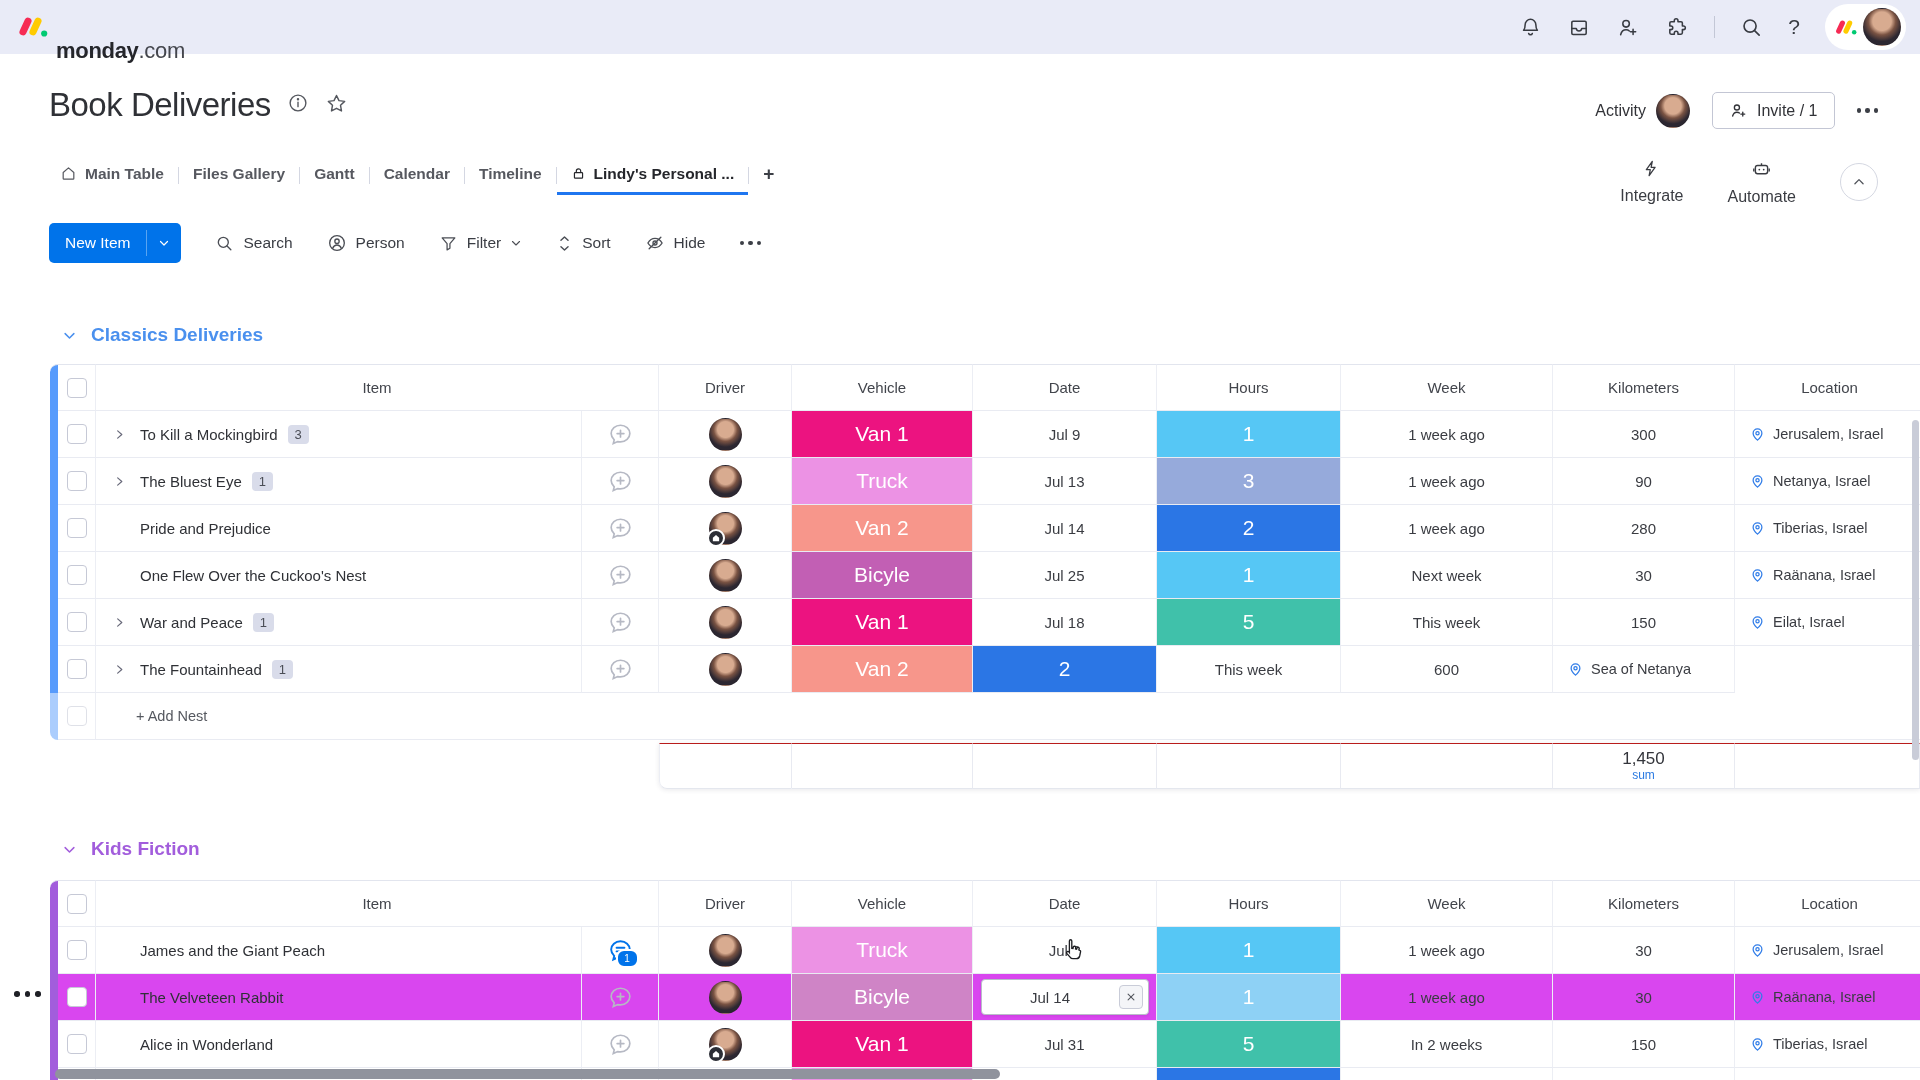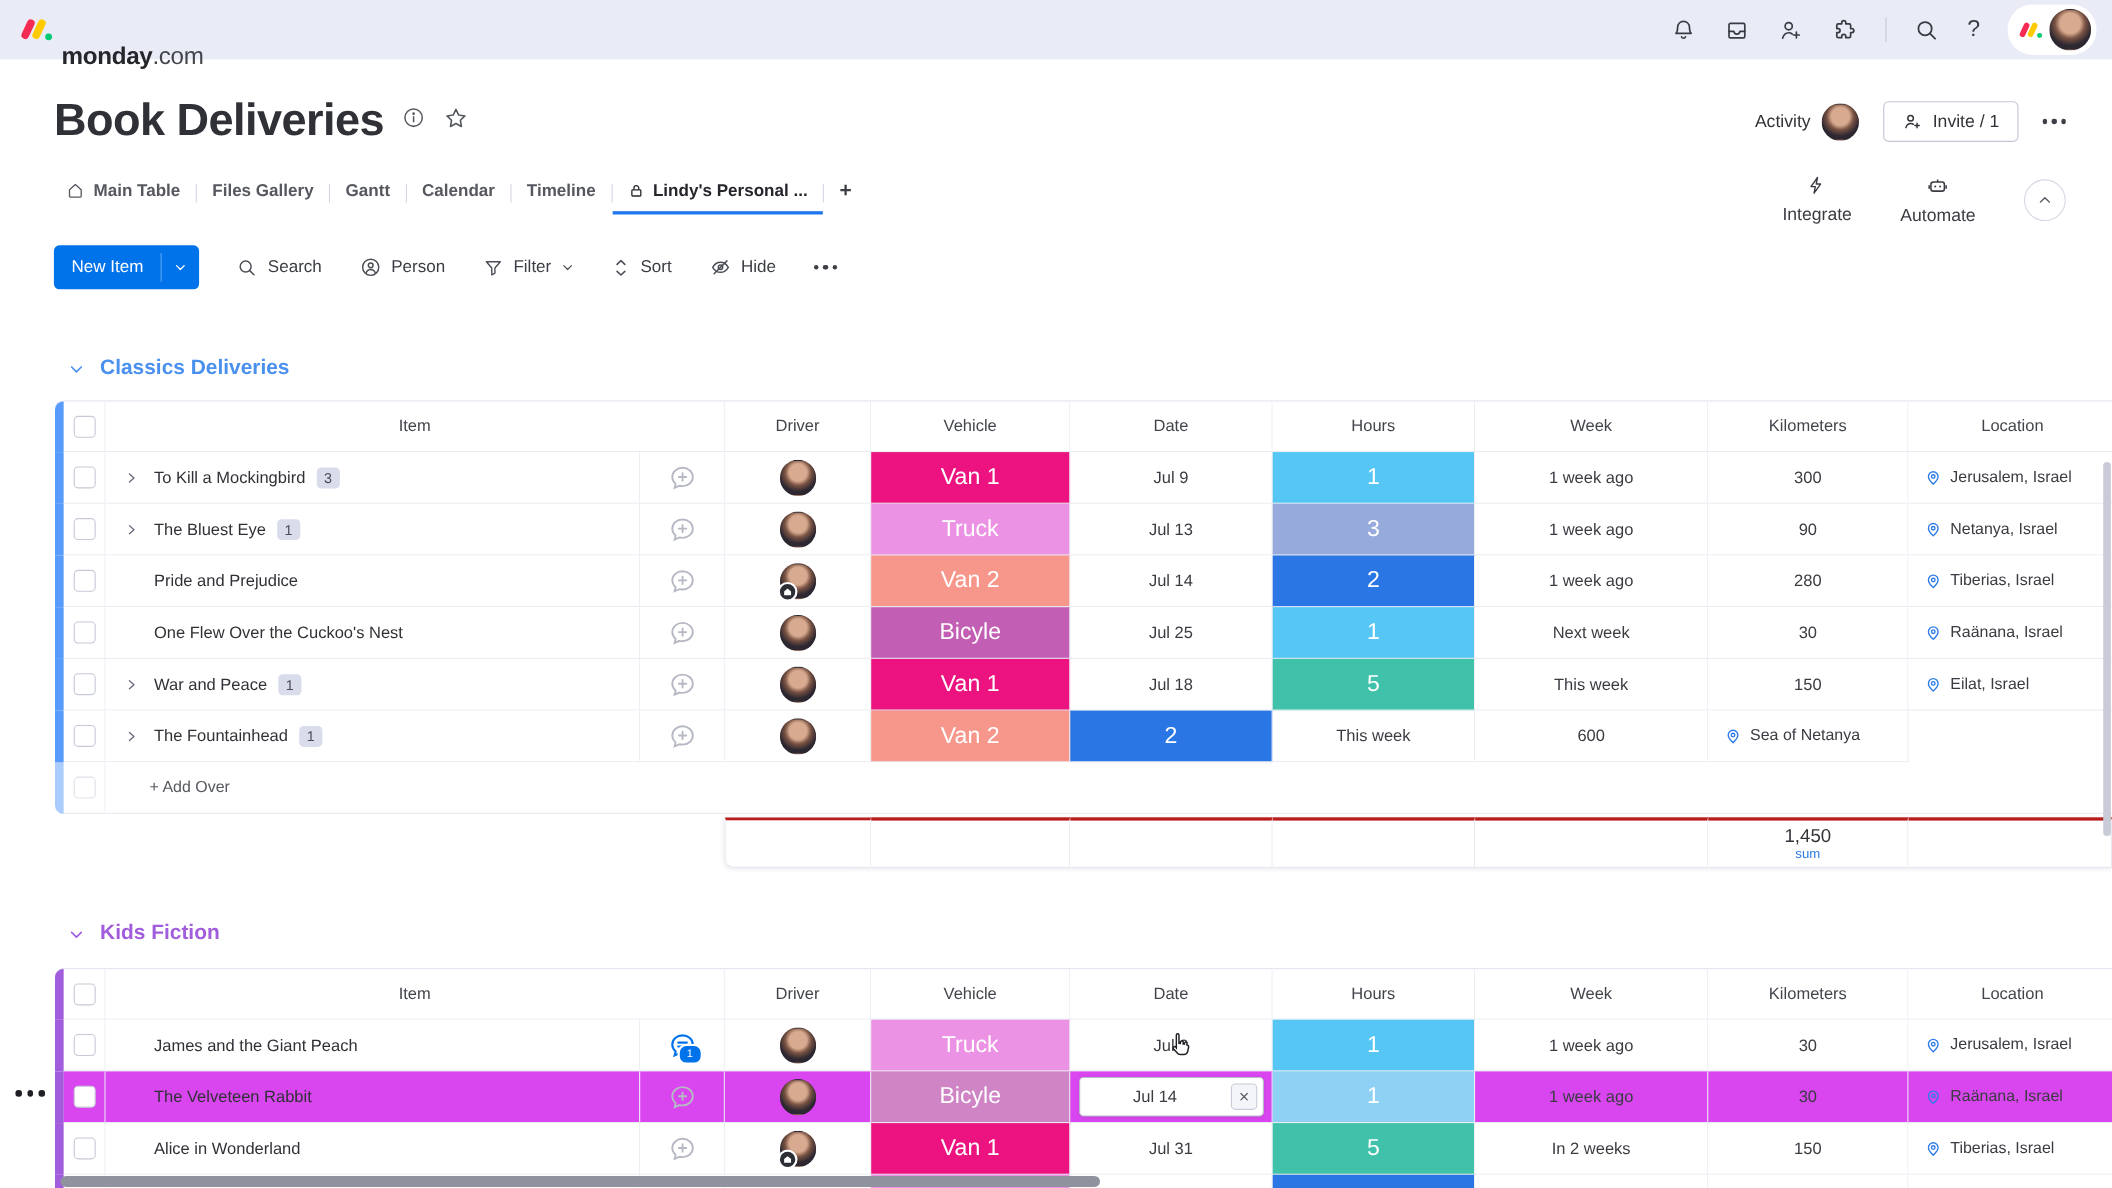--- a/index.html
+++ b/index.html
@@ -15,21 +15,21 @@
   .tb-icons svg{display:block;}
   .tb-divider{width:1px;height:22px;background:#c3c7d6;}
   .help-q{font-size:21px;font-weight:500;color:#383b42;}
   .profile-pill{display:flex;align-items:center;gap:6px;background:#fff;border-radius:24px;padding:4px 5px 4px 10px;}
   .avatar{width:36px;height:36px;border-radius:50%;
     background:radial-gradient(circle at 50% 34%, #d8ab90 0 31%, #7a5343 46%, #2c2731 68%);
     border:1px solid rgba(0,0,0,.08);position:relative;flex:none;}
   .avatar.small{width:32px;height:32px;}
   
   .board-title-row{position:absolute;left:49px;top:86px;display:flex;align-items:center;gap:16px;}
-  .board-title{font-size:41px;font-weight:700;letter-spacing:-.5px;color:#2f3136;}
+  .board-title{font-size:33px;font-weight:400;letter-spacing:-.5px;color:#2f3136;}
   .hdr-right{position:absolute;right:42px;top:92px;display:flex;align-items:center;gap:22px;}
   .activity{display:flex;align-items:center;gap:10px;font-size:16px;color:#323338;}
   .invite-btn{display:flex;align-items:center;gap:9px;border:1px solid #c3c6d4;border-radius:5px;
     padding:8px 16px;font-size:16px;color:#323338;background:#fff;}
   .dots{display:flex;gap:4px;align-items:center;}
   .dots i{width:4.5px;height:4.5px;border-radius:50%;background:#3c3f46;display:block;}
   
   .tabs{position:absolute;left:46px;top:156px;display:flex;align-items:center;height:38px;}
   .tab{display:flex;align-items:center;gap:8px;padding:9px 14px;font-size:15.5px;color:#56585f;border-bottom:3px solid transparent;font-weight:bold;}
   .tab.active{color:#25262b;border-bottom-color:#1f76f0;}
@@ -69,21 +69,21 @@
     background:#0073ea;border:2px solid #fff;color:#fff;font-size:10px;display:flex;align-items:center;justify-content:center;padding:0 2px;}
   .date-editor{width:166px;height:34px;border:1px solid #b9bcc9;border-radius:4px;background:#fff;
     display:flex;align-items:center;box-shadow:0 1px 3px rgba(0,0,0,.08);}
   .date-editor .val{flex:1;text-align:center;font-size:15px;color:#3a3c42;}
   .date-editor .x{width:22px;height:22px;margin-right:5px;border:1px solid #c9ccd8;border-radius:4px;
     background:#f4f5f8;display:flex;align-items:center;justify-content:center;flex:none;}
   .additem-label{font-size:14.5px;color:#55585f;padding-left:40px;}
   .summary{display:grid;grid-template-columns:133px 181px 184px 184px 212px 182px 185px;height:46px;
     margin-left:609px;margin-top:3px;width:1261px;border-radius:0 0 0 8px;
     box-shadow:0 1px 5px rgba(35,40,70,.10);background:#fff;}
-  .summary .scell{border-right:1px solid #e8eaf1;border-bottom:1px solid #e4e7ee;border-top:3px solid #b91c1c;
+  .summary .scell{border-right:1px solid #e8eaf1;border-bottom:1px solid #e4e7ee;border-top:1px solid #b91c1c;
     display:flex;flex-direction:column;align-items:center;justify-content:center;background:#fff;}
   .summary .scell:first-child{border-left:1px solid #eceef4;border-radius:0 0 0 8px;}
   .sum-val{font-size:17px;color:#33353b;line-height:1.15;}
   .sum-lbl{font-size:12px;color:#2a7ae2;line-height:1.15;}
   
   .vscroll{position:absolute;right:1px;top:420px;width:7px;height:340px;border-radius:4px;background:#c9ccd8;}
   .hscroll{position:absolute;left:55px;top:1069px;width:945px;height:10px;border-radius:5px;background:#90939d;}
   .row-menu{position:absolute;left:14px;top:991px;display:flex;gap:5px;}
   .row-menu i{width:5.5px;height:5.5px;border-radius:50%;background:#1f2026;display:block;}
   .cursor{position:absolute;left:1062px;top:938px;}
@@ -625,21 +625,21 @@
           </span>
           <span>Sea of Netanya</span>
         </div>
       </div>
       <div class="trow">
         <div class="cell bar" style="background: rgba(87, 155, 252, 0.5); border-radius: 0px 0px 0px 8px;"></div>
         <div class="cell">
           <span class="checkbox" style="opacity: 0.55;"></span>
         </div>
         <div class="cell" style="grid-column: 3 / span 9; justify-content: flex-start; border-right: none;">
-          <span class="additem-label">+ Add Over</span>
+          <span class="additem-label">+ Add Nest</span>
         </div>
       </div>
       <div class="summary">
         <div class="scell"></div>
         <div class="scell"></div>
         <div class="scell"></div>
         <div class="scell"></div>
         <div class="scell"></div>
         <div class="scell">
           <span class="sum-val">1,450</span>

